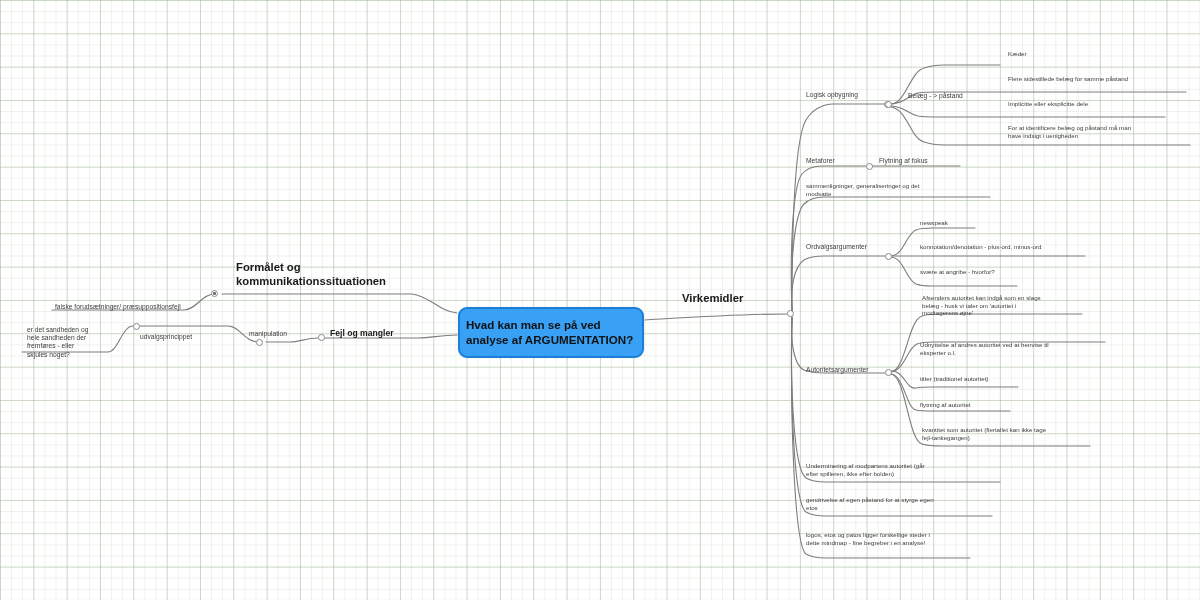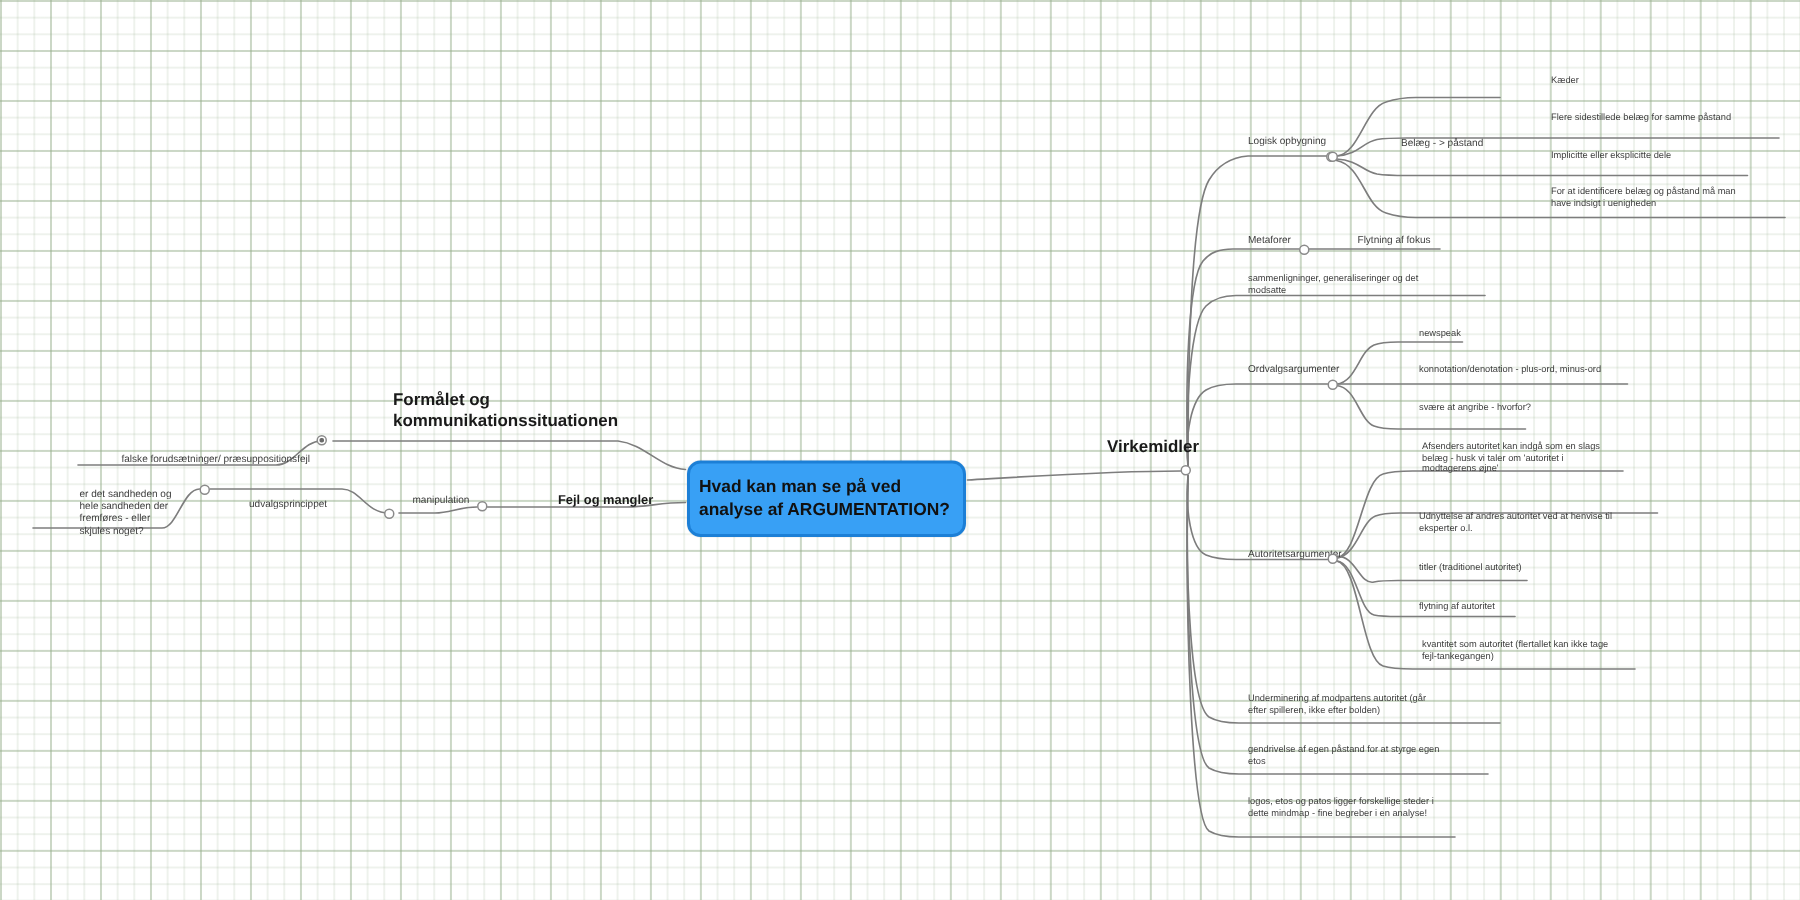--- a/index.html
+++ b/index.html
@@ -30,21 +30,20 @@
     position: absolute;
     left: 0; top: 0;
     width: 1200px; height: 600px;
     pointer-events: none;
   }
   .lbl {
     position: absolute;
     color: #2b2b2b;
     white-space: pre-line;
     line-height: 1.22;
-    margin-left: 26px;
   }
   
   #root-node {
     position: absolute;
     left: 458px;
     top: 307px;
     width: 186px;
     box-sizing: border-box;
     padding: 8px 6px 9px 6px;
     background: #38a0f5;
@@ -147,35 +146,35 @@
 
   <div id="root-node">Hvad kan man se på ved analyse
 af ARGUMENTATION?</div>
 
   <div class="lbl lvl1" style="left:236px; top:261px; width:200px;">Formålet og
 kommunikationssituationen</div>
   <div class="dotnode filled" style="left:211px; top:290px;"></div>
 
   <div class="lbl lvl3" style="left:55px; top:303px; width:180px;">falske forudsætninger/ præsuppositionsfejl</div>
 
-  <div class="lbl lvl2b" style="left:346px; top:328px; width:130px;">Fejl og mangler</div>
+  <div class="lbl lvl2b" style="left:330px; top:328px; width:130px;">Fejl og mangler</div>
   <div class="dotnode" style="left:318px; top:334px;"></div>
 
   <div class="lbl lvl3" style="left:249px; top:330px; width:60px;">manipulation</div>
 
   <div class="lbl lvl3" style="left:140px; top:333px; width:100px;">udvalgsprincippet</div>
   <div class="dotnode" style="left:133px; top:323px;"></div>
   <div class="dotnode" style="left:256px; top:339px;"></div>
 
   <div class="lbl lvl3" style="left:27px; top:326px; width:98px;">er det sandheden og
 hele sandheden der
 fremføres - eller
 skjules noget?</div>
 
-  <div class="lbl lvl1" style="left:712px; top:292px; width:117px;">Virkemidler</div>
+  <div class="lbl lvl1" style="left:682px; top:292px; width:117px;">Virkemidler</div>
   <div class="dotnode" style="left:787px; top:310px;"></div>
 
   <div class="lbl lvl3" style="left:806px; top:91px; width:110px;">Logisk opbygning</div>
   <div class="dotnode" style="left:884px; top:101px;"></div>
 
   <div class="lbl lvl3" style="left:908px; top:92px; width:110px;">Belæg - &gt; påstand</div>
   <div class="dotnode" style="left:885px; top:101px;"></div>
 
   <div class="lbl lvl4" style="left:1008px; top:50px; width:120px;">Kæder</div>
   <div class="lbl lvl4" style="left:1008px; top:75px; width:190px;">Flere sidestillede belæg for samme påstand</div>

